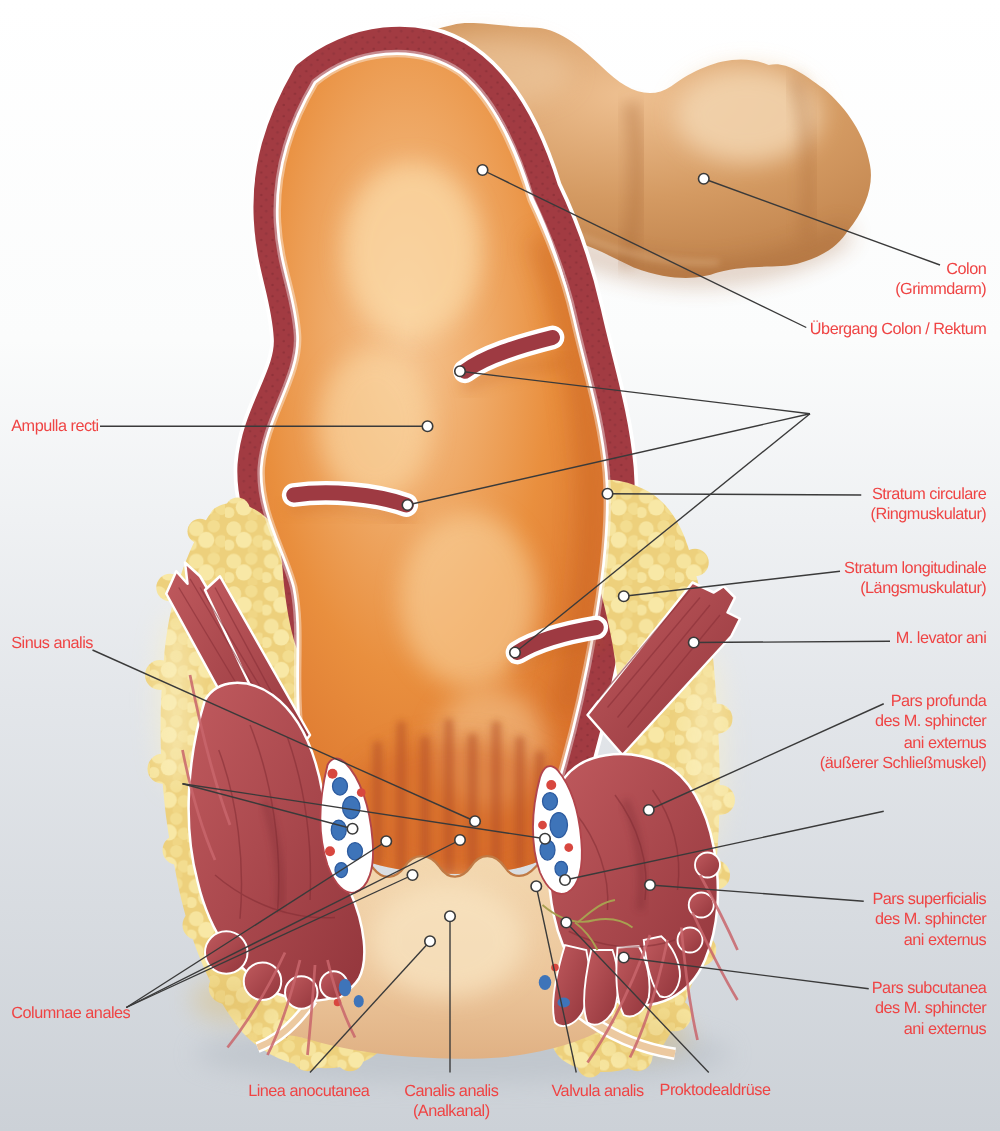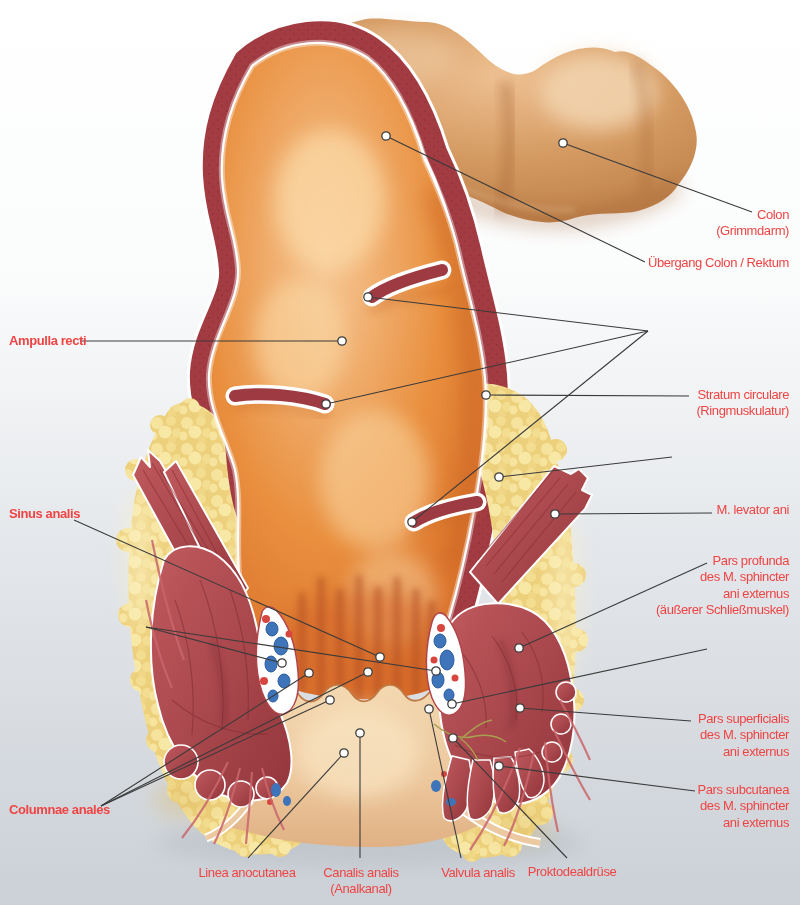--- a/index.html
+++ b/index.html
@@ -2,21 +2,21 @@
 <html><head>
 <meta charset="utf-8">
 <style>
   html,body{margin:0;padding:0;background:#fff;}
   .stage{position:relative;width:800px;height:905px;overflow:hidden;
          font-family:"Liberation Sans",sans-serif;}
   .stage svg{position:absolute;left:0;top:0;}
   .label{position:absolute;font-size:13px;line-height:16.3px;letter-spacing:-0.4px;
          color:#ef4444;white-space:nowrap;}
   .r{right:11px;text-align:right;}
-  .l{left:9px;text-align:left;font-weight:bold;}
+  .l{left:9px;text-align:left;}
   .c{text-align:center;transform:translateX(-50%);}
 </style>
 </head>
 <body>
 
 <div class="stage">
 <svg width="800" height="905" viewBox="0 0 800 905">
   <defs>
     <linearGradient id="bgG" x1="0" y1="0" x2="0" y2="1">
       <stop offset="0" stop-color="#ffffff"></stop>
@@ -383,20 +383,24 @@
     <div>Colon</div>
     <div>(Grimmdarm)</div>
   </div>
   <div class="label r" style="top:255px">
     <div>Übergang Colon / Rektum</div>
   </div>
   <div class="label r" style="top:387px">
     <div>Stratum circulare</div>
     <div>(Ringmuskulatur)</div>
   </div>
+  <div class="label r" style="top:446px">
+    <div>Stratum longitudinale</div>
+    <div>(Längsmuskulatur)</div>
+  </div>
   <div class="label r" style="top:502px">
     <div>M. levator ani</div>
   </div>
   <div class="label r" style="top:553px">
     <div>Pars profunda</div>
     <div>des M. sphincter</div>
     <div>ani externus</div>
     <div>(äußerer Schließmuskel)</div>
   </div>
   <div class="label r" style="top:711px">

